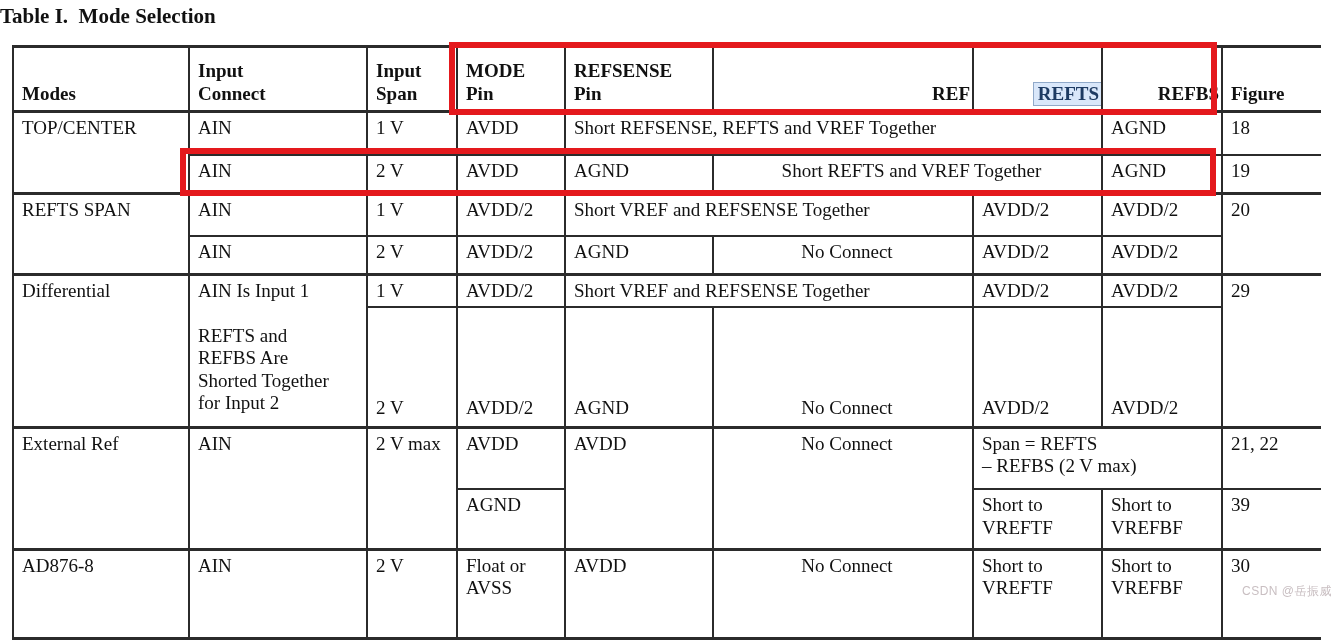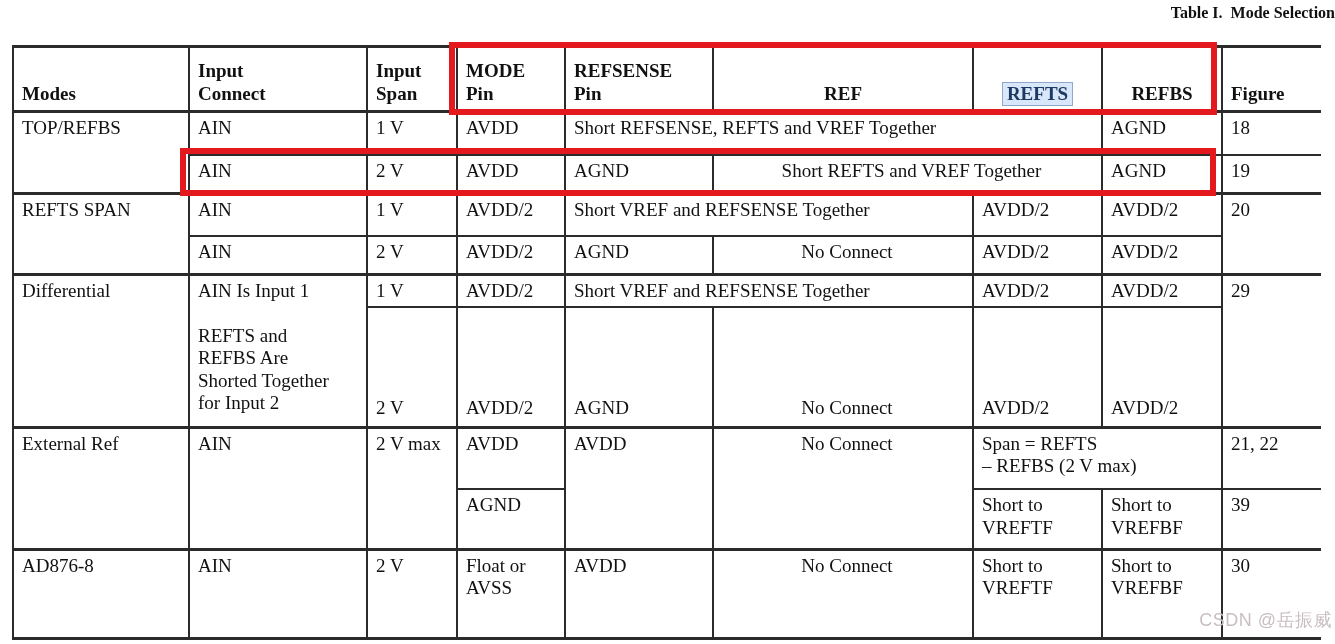--- a/index.html
+++ b/index.html
@@ -13,57 +13,57 @@
   *{box-sizing:border-box;}
   html,body{margin:0;padding:0;}
   body{
     width:1335px;height:644px;background:#ffffff;
     font-family:"Liberation Serif","DejaVu Serif",serif;color:#111;
     position:relative;overflow:hidden;
   }
   .page{position:relative;width:1335px;height:644px;}
   .title{
     position:absolute;left:0;top:4px;width:1335px;
-    text-align:right;font-weight:bold;font-size:16px;
+    text-align:left;font-weight:bold;font-size:21px;
     white-space:pre-wrap;
   }
   table.mode-table{
     position:absolute;left:12px;top:45px;
     width:1308px;border-collapse:collapse;table-layout:fixed;
   }
   td,th{
     border:2px solid var(--line);
     padding:4px 6px 4px 8px;
     vertical-align:top;text-align:left;
     font-size:19px;line-height:1.18;
     white-space:pre-line;
     overflow:hidden;
   }
   th{font-weight:bold;vertical-align:bottom;padding-bottom:5px;}
-  th.c-center{text-align:center;padding-left:2px;padding-right:2px;}
+  th.c-center{text-align:right;padding-left:2px;padding-right:2px;}
   td.c-center{text-align:center;padding-left:10px;padding-right:2px;margin-left:7px;}
   .no-right{border-right:none;}
   .thick-top td, .thick-top th{border-top-width:3px;}
   .thick-bottom td, .thick-bottom th{border-bottom-width:3px;}
   td.v-bottom{vertical-align:bottom;padding-bottom:7px;}
   .hl{
     display:inline-block;background:var(--hl-bg);
     border:1px solid var(--hl-border);color:var(--hl-text);
     padding:0 4px;margin:0 -5px -1px -5px;
   }
   .anno{
     position:absolute;border:6px solid var(--red);
     pointer-events:none;z-index:5;background:transparent;
   }
   #anno-header{left:449px;top:42px;width:768px;height:73px;}
   #anno-row{left:180px;top:148px;width:1036px;height:48px;}
   .watermark{
-    position:absolute;right:3px;top:608px;z-index:6;
+    position:absolute;right:3px;top:583px;z-index:6;
     font-family:"Liberation Sans","DejaVu Sans",sans-serif;
-    font-size:18px;color:var(--wm);letter-spacing:0.5px;
+    font-size:12px;color:var(--wm);letter-spacing:0.5px;
   }
 </style>
 </head>
 <body>
 
 <div class="page">
 
   <div class="title">Table I.  Mode Selection</div>
 
   <table class="mode-table">
@@ -90,21 +90,21 @@
 Pin</th>
       <th>REFSENSE
 Pin</th>
       <th class="c-center">REF</th>
       <th class="c-center"><span class="hl">REFTS</span></th>
       <th class="c-center">REFBS</th>
       <th class="no-right">Figure</th>
     </tr>
 
     <tr style="height:43px">
-      <td rowspan="2">TOP/REFBS</td>
+      <td rowspan="2">TOP/CENTER</td>
       <td>AIN</td>
       <td>1 V</td>
       <td>AVDD</td>
       <td colspan="3">Short REFSENSE, REFTS and VREF Together</td>
       <td>AGND</td>
       <td class="no-right">18</td>
     </tr>
 
     <tr style="height:39px">
       <td>AIN</td>

